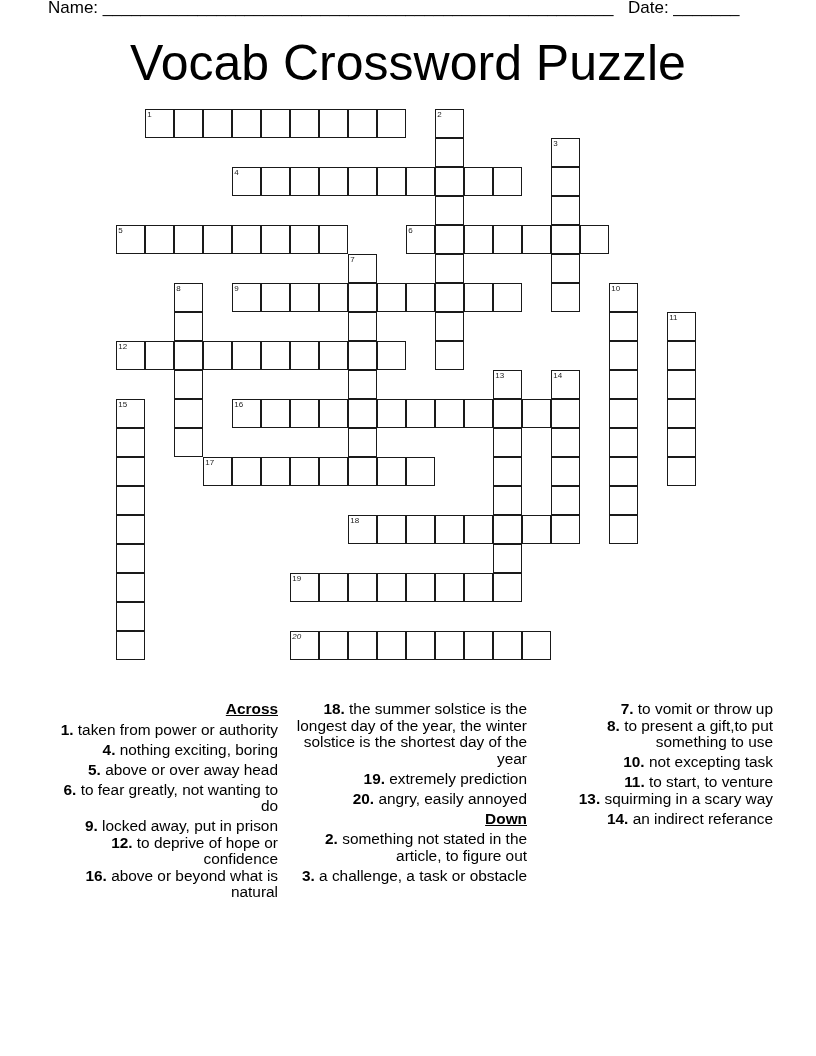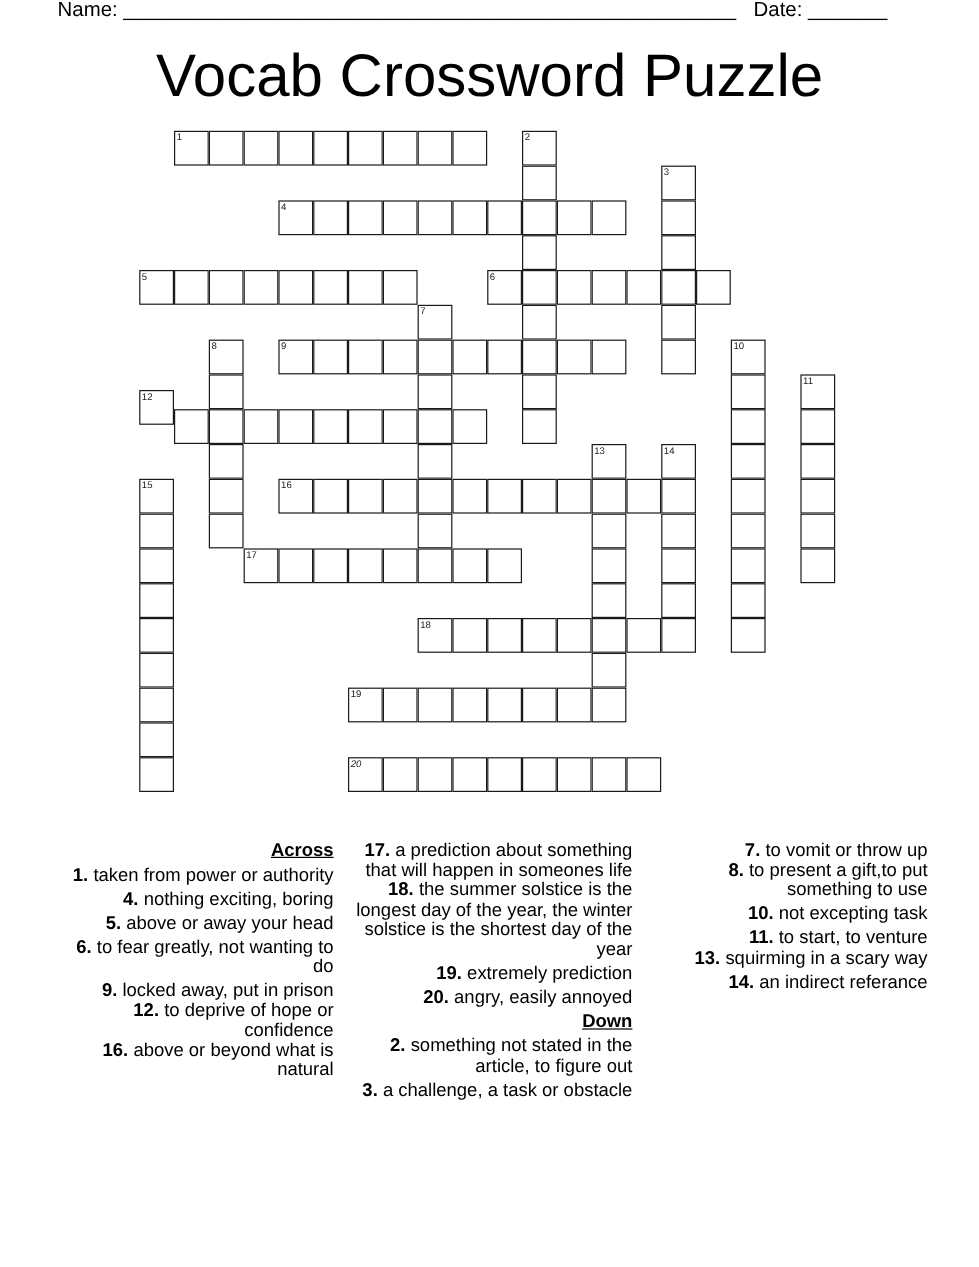--- a/index.html
+++ b/index.html
@@ -126,21 +126,21 @@
     <div class="cell" style="left: 493px; top: 377px;"></div>
     <div class="cell" style="left: 493px; top: 406px;"></div>
     <div class="cell" style="left: 551px; top: 203px;">
       <span class="num">11</span>
     </div>
     <div class="cell" style="left: 551px; top: 232px;"></div>
     <div class="cell" style="left: 551px; top: 261px;"></div>
     <div class="cell" style="left: 551px; top: 290px;"></div>
     <div class="cell" style="left: 551px; top: 319px;"></div>
     <div class="cell" style="left: 551px; top: 348px;"></div>
-    <div class="cell" style="left: 0px; top: 216px;">
+    <div class="cell" style="left: 0px; top: 232px;">
       <span class="num">12</span>
     </div>
     <div class="cell" style="left: 29px; top: 232px;"></div>
     <div class="cell" style="left: 87px; top: 232px;"></div>
     <div class="cell" style="left: 116px; top: 232px;"></div>
     <div class="cell" style="left: 145px; top: 232px;"></div>
     <div class="cell" style="left: 174px; top: 232px;"></div>
     <div class="cell" style="left: 203px; top: 232px;"></div>
     <div class="cell" style="left: 261px; top: 232px;"></div>
     <div class="cell" style="left: 377px; top: 261px;">
@@ -219,29 +219,28 @@
     <div class="cell" style="left: 319px; top: 522px;"></div>
     <div class="cell" style="left: 348px; top: 522px;"></div>
     <div class="cell" style="left: 377px; top: 522px;"></div>
     <div class="cell" style="left: 406px; top: 522px;"></div>
   </div>
 
 <div class="clues col1">
   <div class="sec">Across</div>
   <div class="clue"><b>1.</b> <span>taken from power or authority</span></div>
   <div class="clue"><b>4.</b> <span>nothing exciting, boring</span></div>
-  <div class="clue"><b>5.</b> <span>above or away your head</span></div>
+  <div class="clue"><b>5.</b> <span>above or over away head</span></div>
   <div class="clue"><b>6.</b> <span>to fear greatly, not wanting to do</span></div>
   <div class="clue" style="margin-bottom:0"><b>9.</b> <span>locked away, put in prison</span></div>
   <div class="clue" style="margin-bottom:0"><b>12.</b> <span>to deprive of hope or confidence</span></div>
   <div class="clue"><b>16.</b> <span>above or beyond what is natural</span></div>
 </div>
 
 <div class="clues col2">
-  <div class="clue" style="margin-bottom:0"><b>17.</b> <span>a prediction about something that will happen in someones life</span></div>
   <div class="clue"><b>18.</b> <span>the summer solstice is the longest day of the year, the winter solstice is the shortest day of the year</span></div>
   <div class="clue"><b>19.</b> <span>extremely prediction</span></div>
   <div class="clue"><b>20.</b> <span>angry, easily annoyed</span></div>
   <div class="sec">Down</div>
   <div class="clue"><b>2.</b> <span>something not stated in the article, to figure out</span></div>
   <div class="clue"><b>3.</b> <span>a challenge, a task or obstacle</span></div>
 </div>
 
 <div class="clues col3">
   <div class="clue" style="margin-bottom:0"><b>7.</b> <span>to vomit or throw up</span></div>

